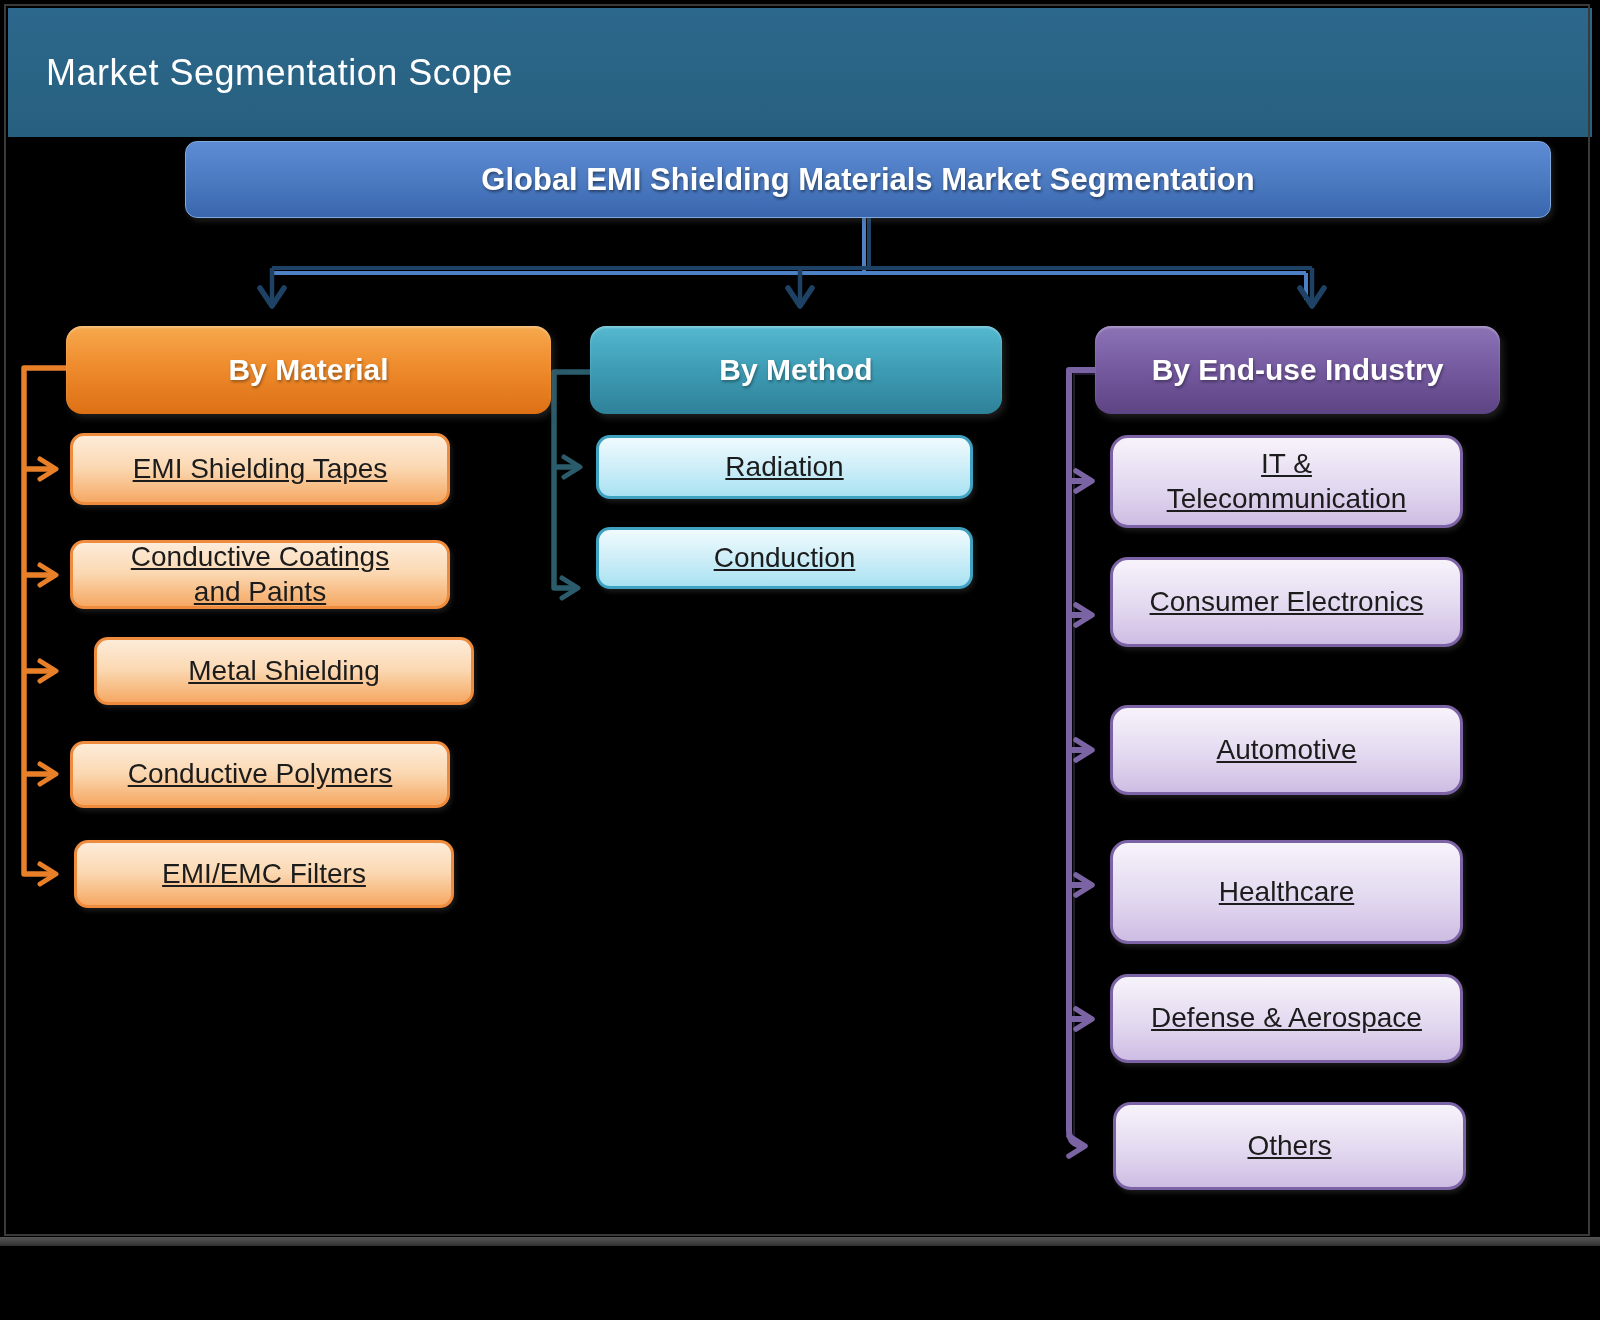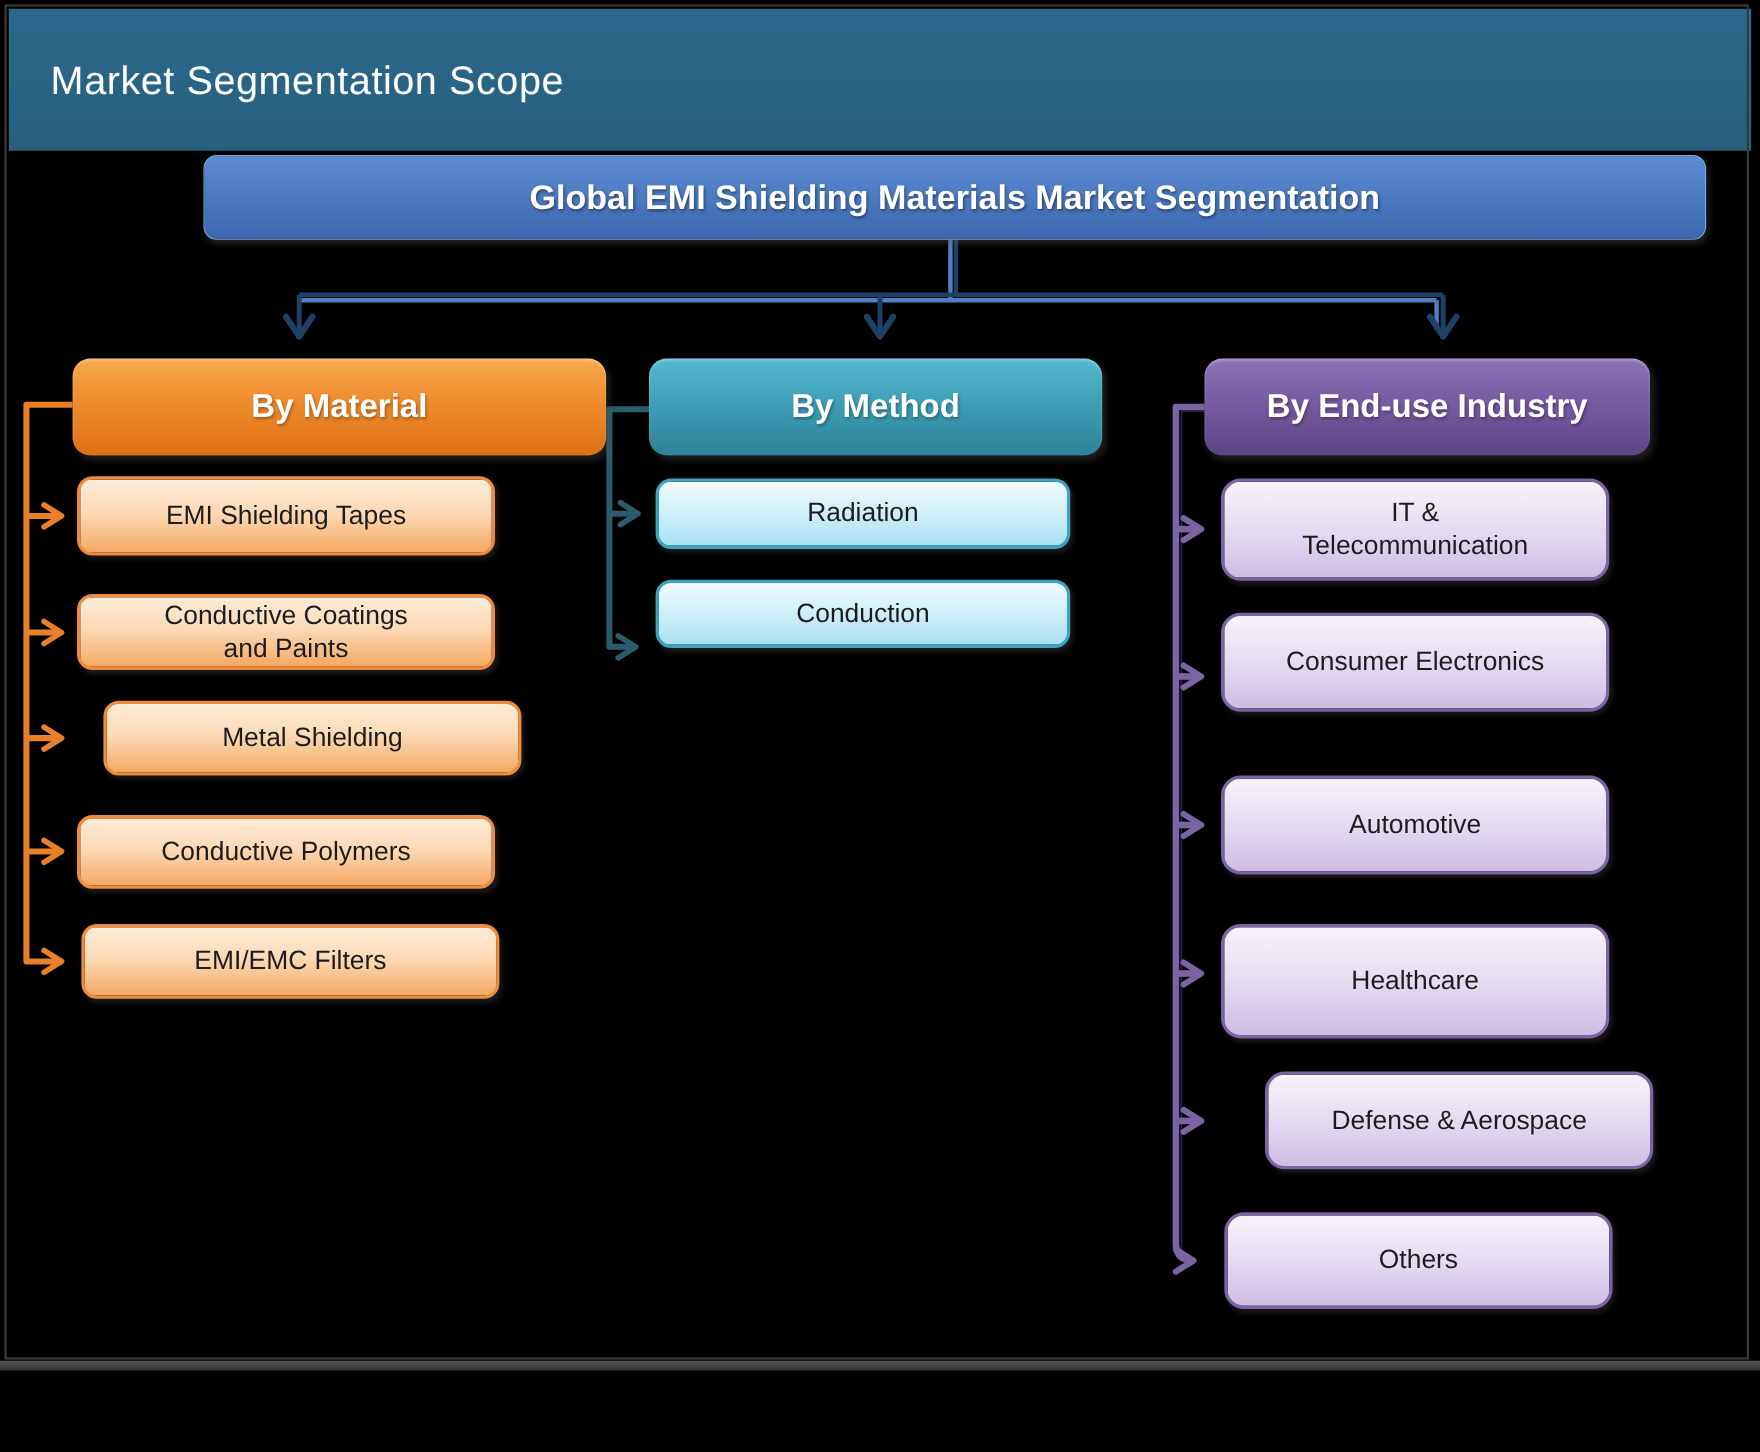--- a/index.html
+++ b/index.html
@@ -36,21 +36,21 @@
     box-shadow:2px 3px 6px rgba(90,90,90,.35);
   }
   .hdr{
     top:326px;height:88px;border-radius:16px;color:#fff;font-weight:bold;font-size:30px;
     text-shadow:1px 2px 3px rgba(0,0,0,.35);
     box-shadow:3px 4px 7px rgba(90,90,90,.35), inset 0 2px 2px rgba(255,255,255,.28);
   }
   .hdr.orange{left:66px;width:485px;background:linear-gradient(180deg,#f7a94e 0%,#ef8c2d 45%,#dd7015 100%);}
   .hdr.teal{left:590px;width:412px;background:linear-gradient(180deg,#55b9d0 0%,#3d9cb4 50%,#2e8198 100%);}
   .hdr.purple{left:1095px;width:405px;background:linear-gradient(180deg,#8c73b6 0%,#73589e 52%,#5d4482 100%);}
-  .child{font-size:24px;color:#1c1c1c;padding:4px 14px;}
+  .child{font-size:28px;color:#1c1c1c;padding:4px 14px;text-decoration:underline;}
   .child.orange{
     left:70px;width:380px;border:3px solid #ee8b3d;border-radius:14px;
     background:linear-gradient(180deg,#fdecd9 0%,#fbd8b2 48%,#f5a863 100%);
     box-shadow:2px 3px 5px rgba(90,90,90,.3);
   }
   .child.teal{
     left:596px;width:377px;border:3px solid #3fa2c0;border-radius:14px;
     background:linear-gradient(180deg,#f0fbfe 0%,#ceeef8 50%,#a9e2f2 100%);
     box-shadow:2px 3px 5px rgba(90,90,90,.3);
   }
@@ -132,18 +132,18 @@
   <div class="box child orange" style="top:840px;height:68px;left:74px;">EMI/EMC Filters</div>
 
   <div class="box child teal" style="top:435px;height:64px;">Radiation</div>
   <div class="box child teal" style="top:527px;height:62px;">Conduction</div>
 
   <div class="box child purple" style="top:435px;height:93px;">IT &amp;
 Telecommunication</div>
   <div class="box child purple" style="top:557px;height:90px;">Consumer Electronics</div>
   <div class="box child purple" style="top:705px;height:90px;">Automotive</div>
   <div class="box child purple" style="top:840px;height:104px;">Healthcare</div>
-  <div class="box child purple" style="top:974px;height:89px;margin-left:40px;">Defense &amp; Aerospace</div>
+  <div class="box child purple" style="top:974px;height:89px;">Defense &amp; Aerospace</div>
   <div class="box child purple" style="top:1102px;height:88px;left:1113px;">Others</div>
 
   <div class="slide-frame"></div>
   <div class="bottom-strip"></div>
 </div>
 
 </body></html>

